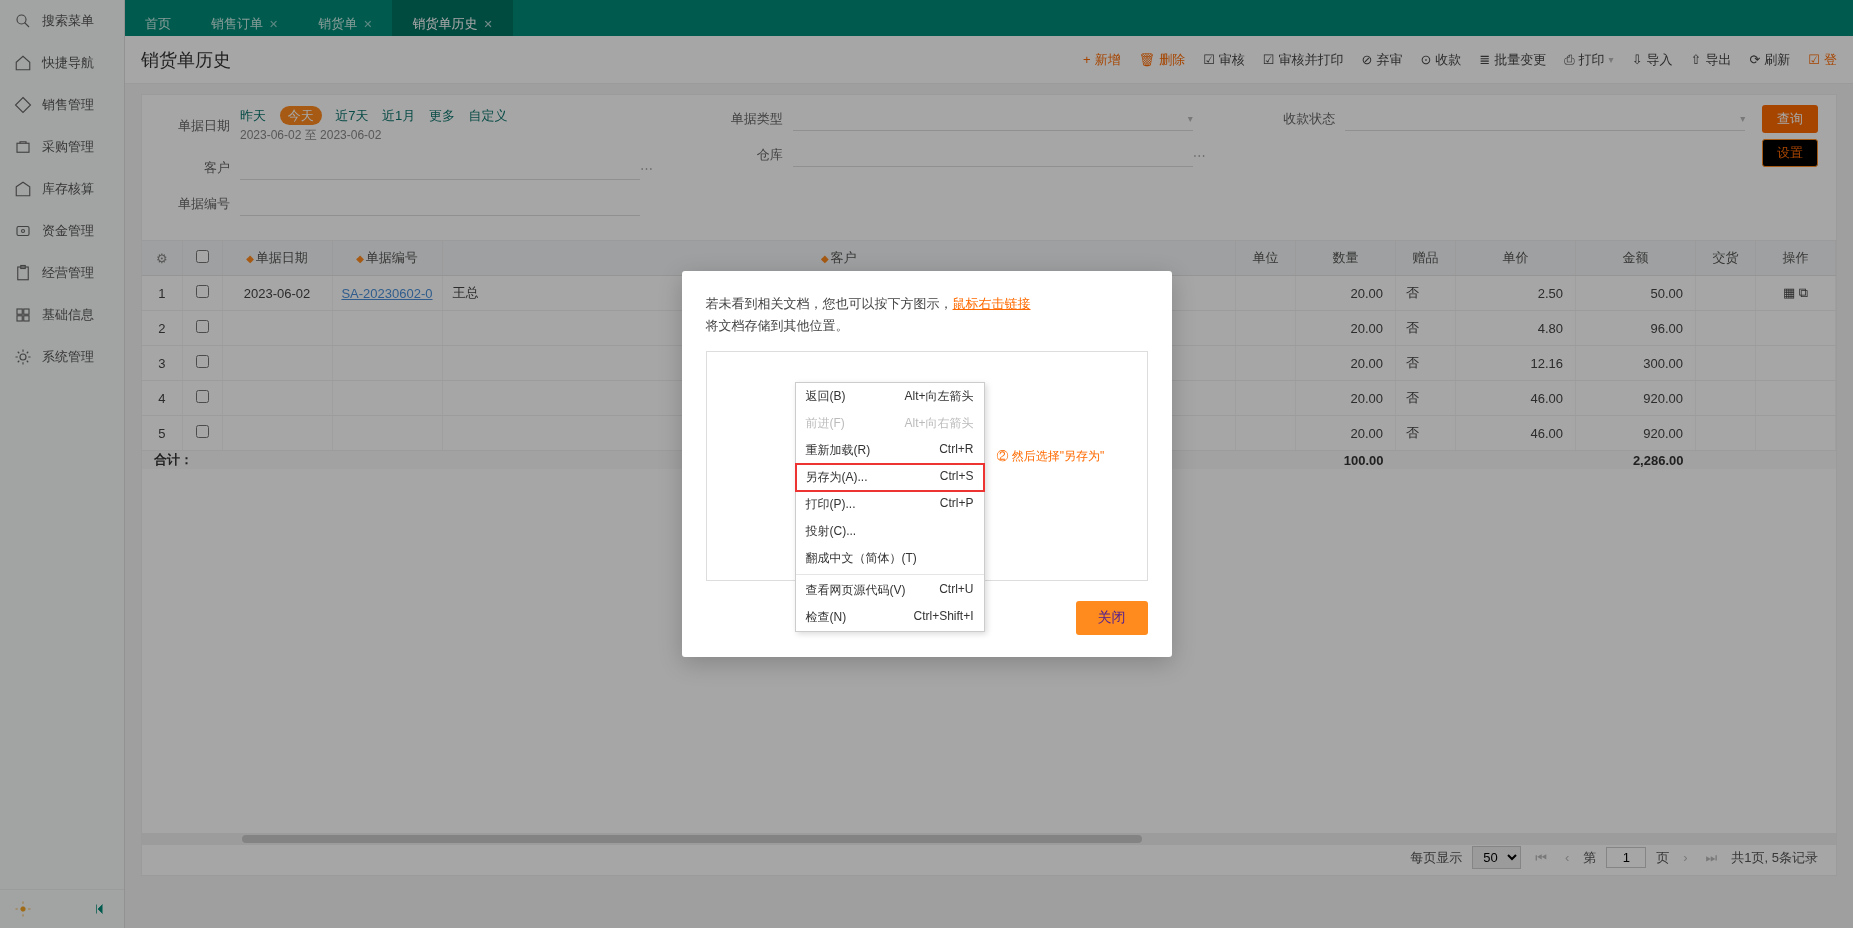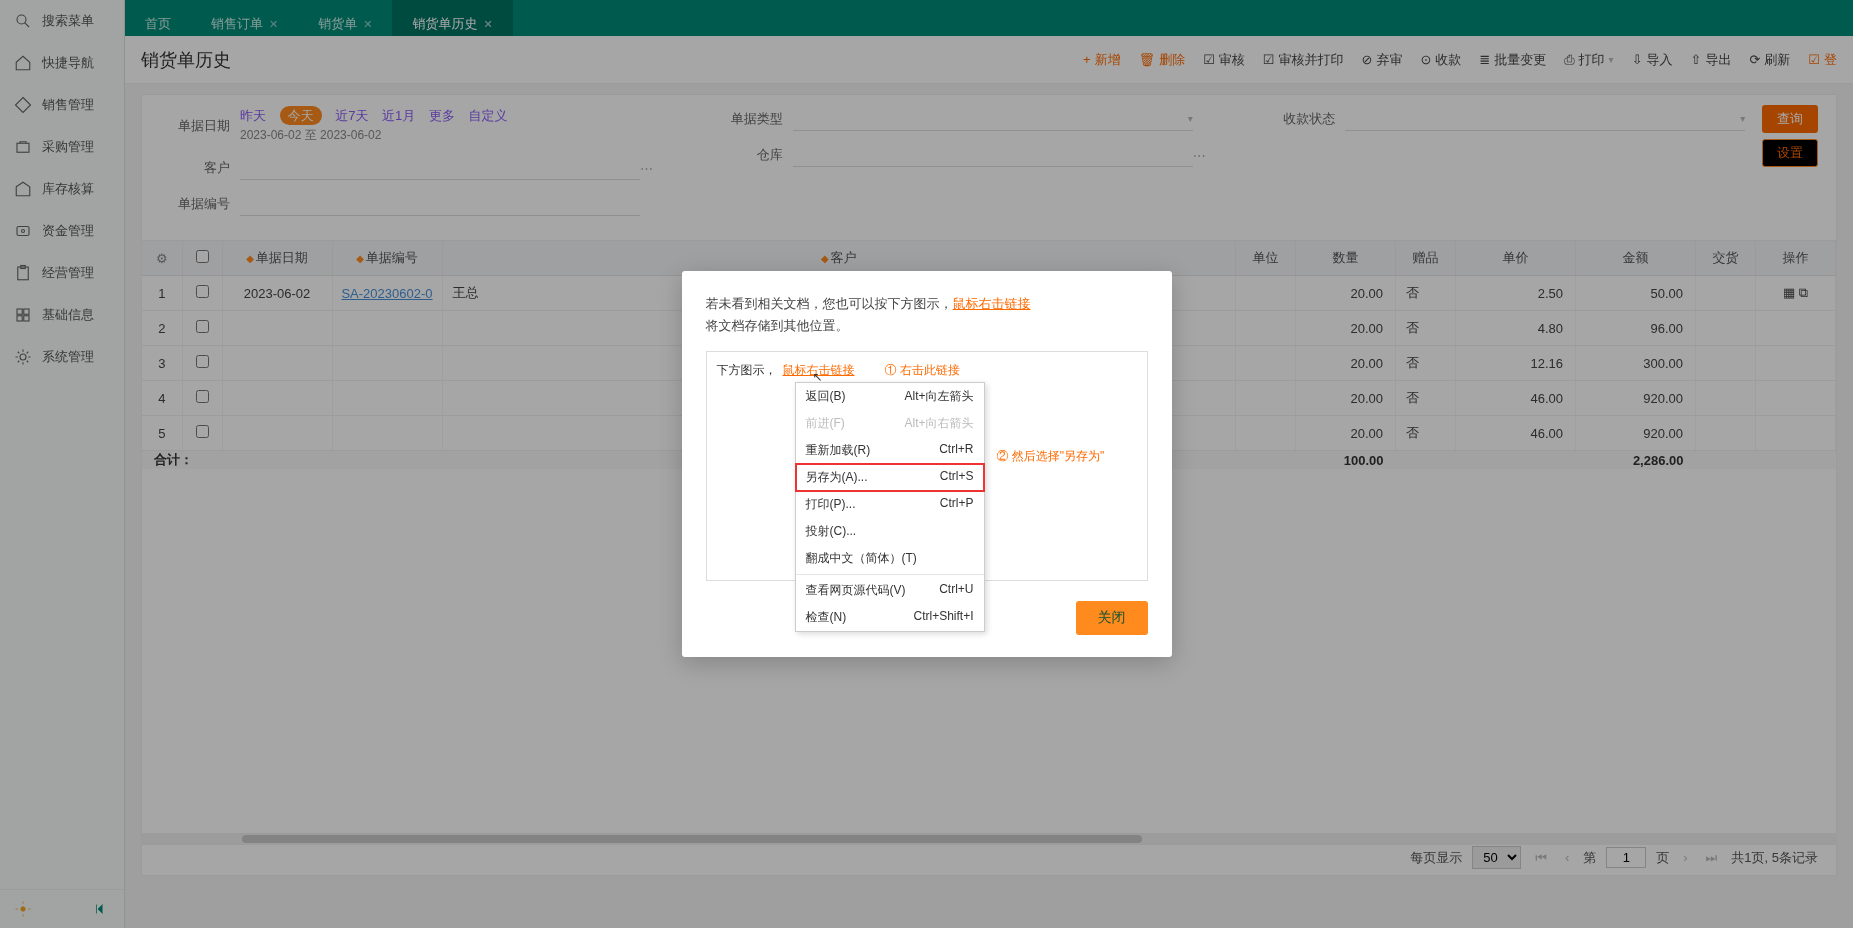--- a/index.html
+++ b/index.html
@@ -23,21 +23,21 @@
 .page-header { position: absolute; left: 125px; top: 36px; right: 0; height: 48px; background: #fff; display: flex; align-items: center; padding: 0 16px; border-bottom: 1px solid #eee; }
 .page-title { font-size: 18px; color: #333; flex: 0 0 auto; }
 .toolbar { margin-left: auto; display: flex; gap: 18px; align-items: center; }
 .tool-item { display: flex; align-items: center; gap: 4px; color: #444; cursor: pointer; font-size: 13px; }
 .tool-item.orange { color: #ff6a00; }
 
 
 .filter-panel { position: absolute; left: 141px; top: 94px; right: 16px; background: #fff; padding: 12px 18px 18px; border: 1px solid #eee; }
 .filter-row { display: flex; align-items: center; margin-bottom: 12px; }
 .f-label { width: 70px; text-align: right; color: #666; margin-right: 10px; }
-.date-quick span { margin-right: 10px; color: #8b5cf6; cursor: pointer; }
+.date-quick span { margin-right: 10px; color: #0f766e; cursor: pointer; }
 .date-quick .active { background: #ff8a1e; color: #fff; padding: 2px 8px; border-radius: 10px; }
 .date-range { color: #888; font-size: 12px; margin-top: 2px; }
 .f-input { border: none; border-bottom: 1px solid #ddd; width: 400px; height: 24px; background: transparent; }
 .f-select { border: none; border-bottom: 1px solid #ddd; width: 400px; height: 24px; background: transparent; color: #999; display:flex; align-items:center; justify-content:flex-end;}
 .chev { color:#bbb; font-size:10px; }
 .ellip { color:#999; letter-spacing: 2px; }
 .filter-col { flex: 1; }
 .filter-actions { position: absolute; right: 18px; top: 10px; display: flex; flex-direction: column; gap: 6px; }
 .btn { padding: 4px 14px; border-radius: 3px; font-size: 13px; cursor:pointer; border: 1px solid transparent; }
 .btn-primary-outline { background:#ff6a00; color:#fff;}
@@ -71,21 +71,21 @@
 .modal-img .topline{ display:flex; align-items:center; gap:6px; margin-bottom:6px;}
 .modal-img .olink{ color:#ff6a00; text-decoration:underline;}
 .modal-img .tip1{ color:#ff6a00; margin-left:8px;}
 .ctx-menu{ position:absolute; left:88px; top:30px; width:190px; border:1px solid #ccc; background:#fff; box-shadow: 2px 2px 6px rgba(0,0,0,.15);}
 .ctx-item{ display:flex; justify-content:space-between; padding:5px 10px; color:#333;}
 .ctx-item.dis{ color:#bbb;}
 .ctx-item.hl{ outline:2px solid #e33; outline-offset:-1px;}
 .ctx-sep{ height:1px; background:#e5e5e5; margin:2px 0;}
 .tip2{ position:absolute; left:290px; top:96px; color:#ff6a00;}
 .modal-actions{ display:flex; justify-content:flex-end; margin-top:20px;}
-.btn-close-modal{ background:#ff8a1e; color:#14532d; padding:8px 22px; border:none; border-radius:3px; cursor:pointer; font-size:14px;}
+.btn-close-modal{ background:#ff8a1e; color:#4c1d95; padding:8px 22px; border:none; border-radius:3px; cursor:pointer; font-size:14px;}
 
 </style>
 </head>
 <body>
 
 <div class="sidebar">
   <div class="sidebar-item">
     <svg class="icon" viewBox="0 0 24 24">
         <circle cx="10" cy="10" r="6"></circle>
         <line x1="20" y1="20" x2="14" y2="14"></line>
@@ -409,26 +409,20 @@
   </div>
 </div>
 
 <div class="overlay">
   <div class="modal">
     <div class="modal-desc">
       <span>若未看到相关文档，您也可以按下方图示，</span><span class="olink">鼠标右击链接</span><br>
       <span>将文档存储到其他位置。</span>
     </div>
     <div class="modal-img">
-      <div class="topline">
-        <span>下方图示，</span>
-        <span class="olink">鼠标右击链接</span>
-        <span style="position:relative;left:-48px;top:6px">↖</span>
-        <span class="tip1">① 右击此链接</span>
-      </div>
       <div class="ctx-menu" id="ctx">
           <div class="ctx-item">
             <span>返回(B)</span>
             <span>Alt+向左箭头</span>
           </div>
           <div class="ctx-item dis">
             <span>前进(F)</span>
             <span>Alt+向右箭头</span>
           </div>
           <div class="ctx-item">

